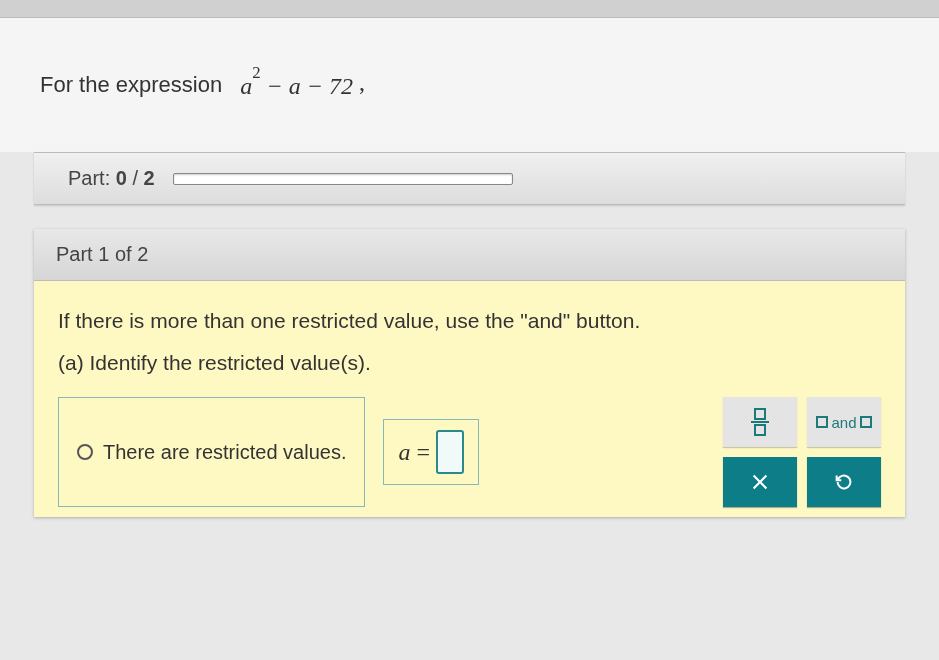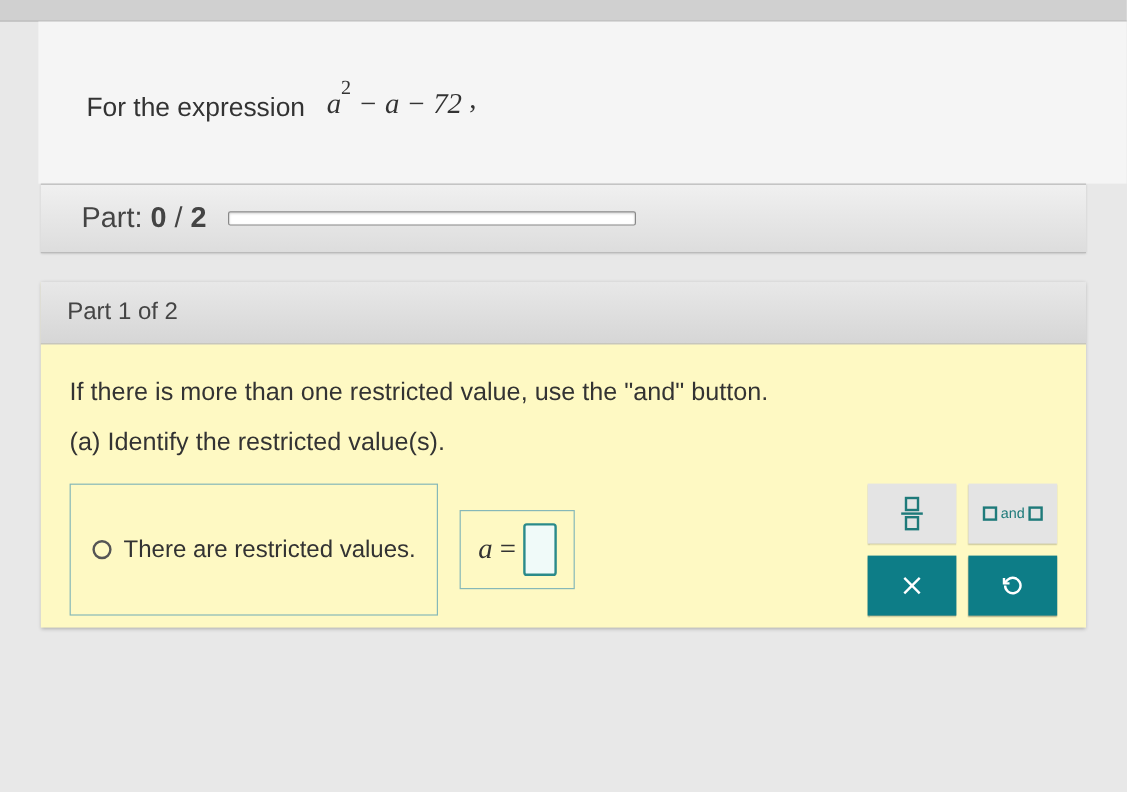--- a/index.html
+++ b/index.html
@@ -13,24 +13,23 @@
   }
   .top-strip {
     height: 18px;
     background: #d0d0d0;
     border-bottom: 1px solid #bbb;
   }
   .expression-area {
     background: #f5f5f5;
     padding: 50px 40px;
     display: flex;
-    align-items: flex-end;
+    align-items: center;
     font-size: 22px;
     color: #333;
-    margin-left: 32px;
   }
   .expression-area .intro { margin-right: 12px; font-family: Verdana, sans-serif; }
   .fraction {
     display: inline-flex;
     align-items: center;
     font-family: "Times New Roman", serif;
     font-style: italic;
     font-size: 24px;
   }
   .fraction .num, .fraction .den { padding: 2px 6px; white-space: nowrap; }
@@ -38,21 +37,21 @@
   .fraction sup { font-size: 0.7em; font-style: normal; position: relative; top: -0.4em; }
   .trailing-comma { font-family: "Times New Roman", serif; font-size: 24px; align-self: flex-end; margin-bottom: 6px; }
 
   .progress-row {
     background: linear-gradient(#f0f0f0, #dddddd);
     border-top: 1px solid #bbb;
     border-bottom: 1px solid #bbb;
     padding: 14px 34px;
     display: flex;
     align-items: center;
-    font-size: 24px;
+    font-size: 20px;
     color: #444;
     margin: 0 34px;
     box-shadow: 0 1px 2px rgba(0,0,0,0.15);
   }
   .progress-row .label { margin-right: 18px; }
   .progress-row .label b { font-weight: bold; }
   .progress-bar {
     width: 340px;
     height: 12px;
     background: #fff;
@@ -138,21 +137,21 @@
     font-size: 16px;
     color: #1e7a7a;
     cursor: pointer;
     box-shadow: 0 1px 1px rgba(0,0,0,0.2);
   }
   .tool-btn .tiny-frac {
     display: flex; flex-direction: column; align-items: center;
   }
   .tool-btn .tiny-frac .sq { width: 12px; height: 12px; border: 2px solid #1e7a7a; margin: 1px 0; }
   .tool-btn .tiny-frac .tbar { width: 18px; height: 2px; background: #1e7a7a; }
-  .tool-btn.and-btn { gap: 3px; font-size: 12px; }
+  .tool-btn.and-btn { gap: 3px; font-size: 15px; }
   .tool-btn.and-btn .sq { width: 12px; height: 12px; border: 2px solid #1e7a7a; display:inline-block; }
   .action-btn {
     width: 74px; height: 50px;
     background: #0d7d87;
     border: none;
     display: flex;
     align-items: center;
     justify-content: center;
     color: #fff;
     font-size: 22px;

